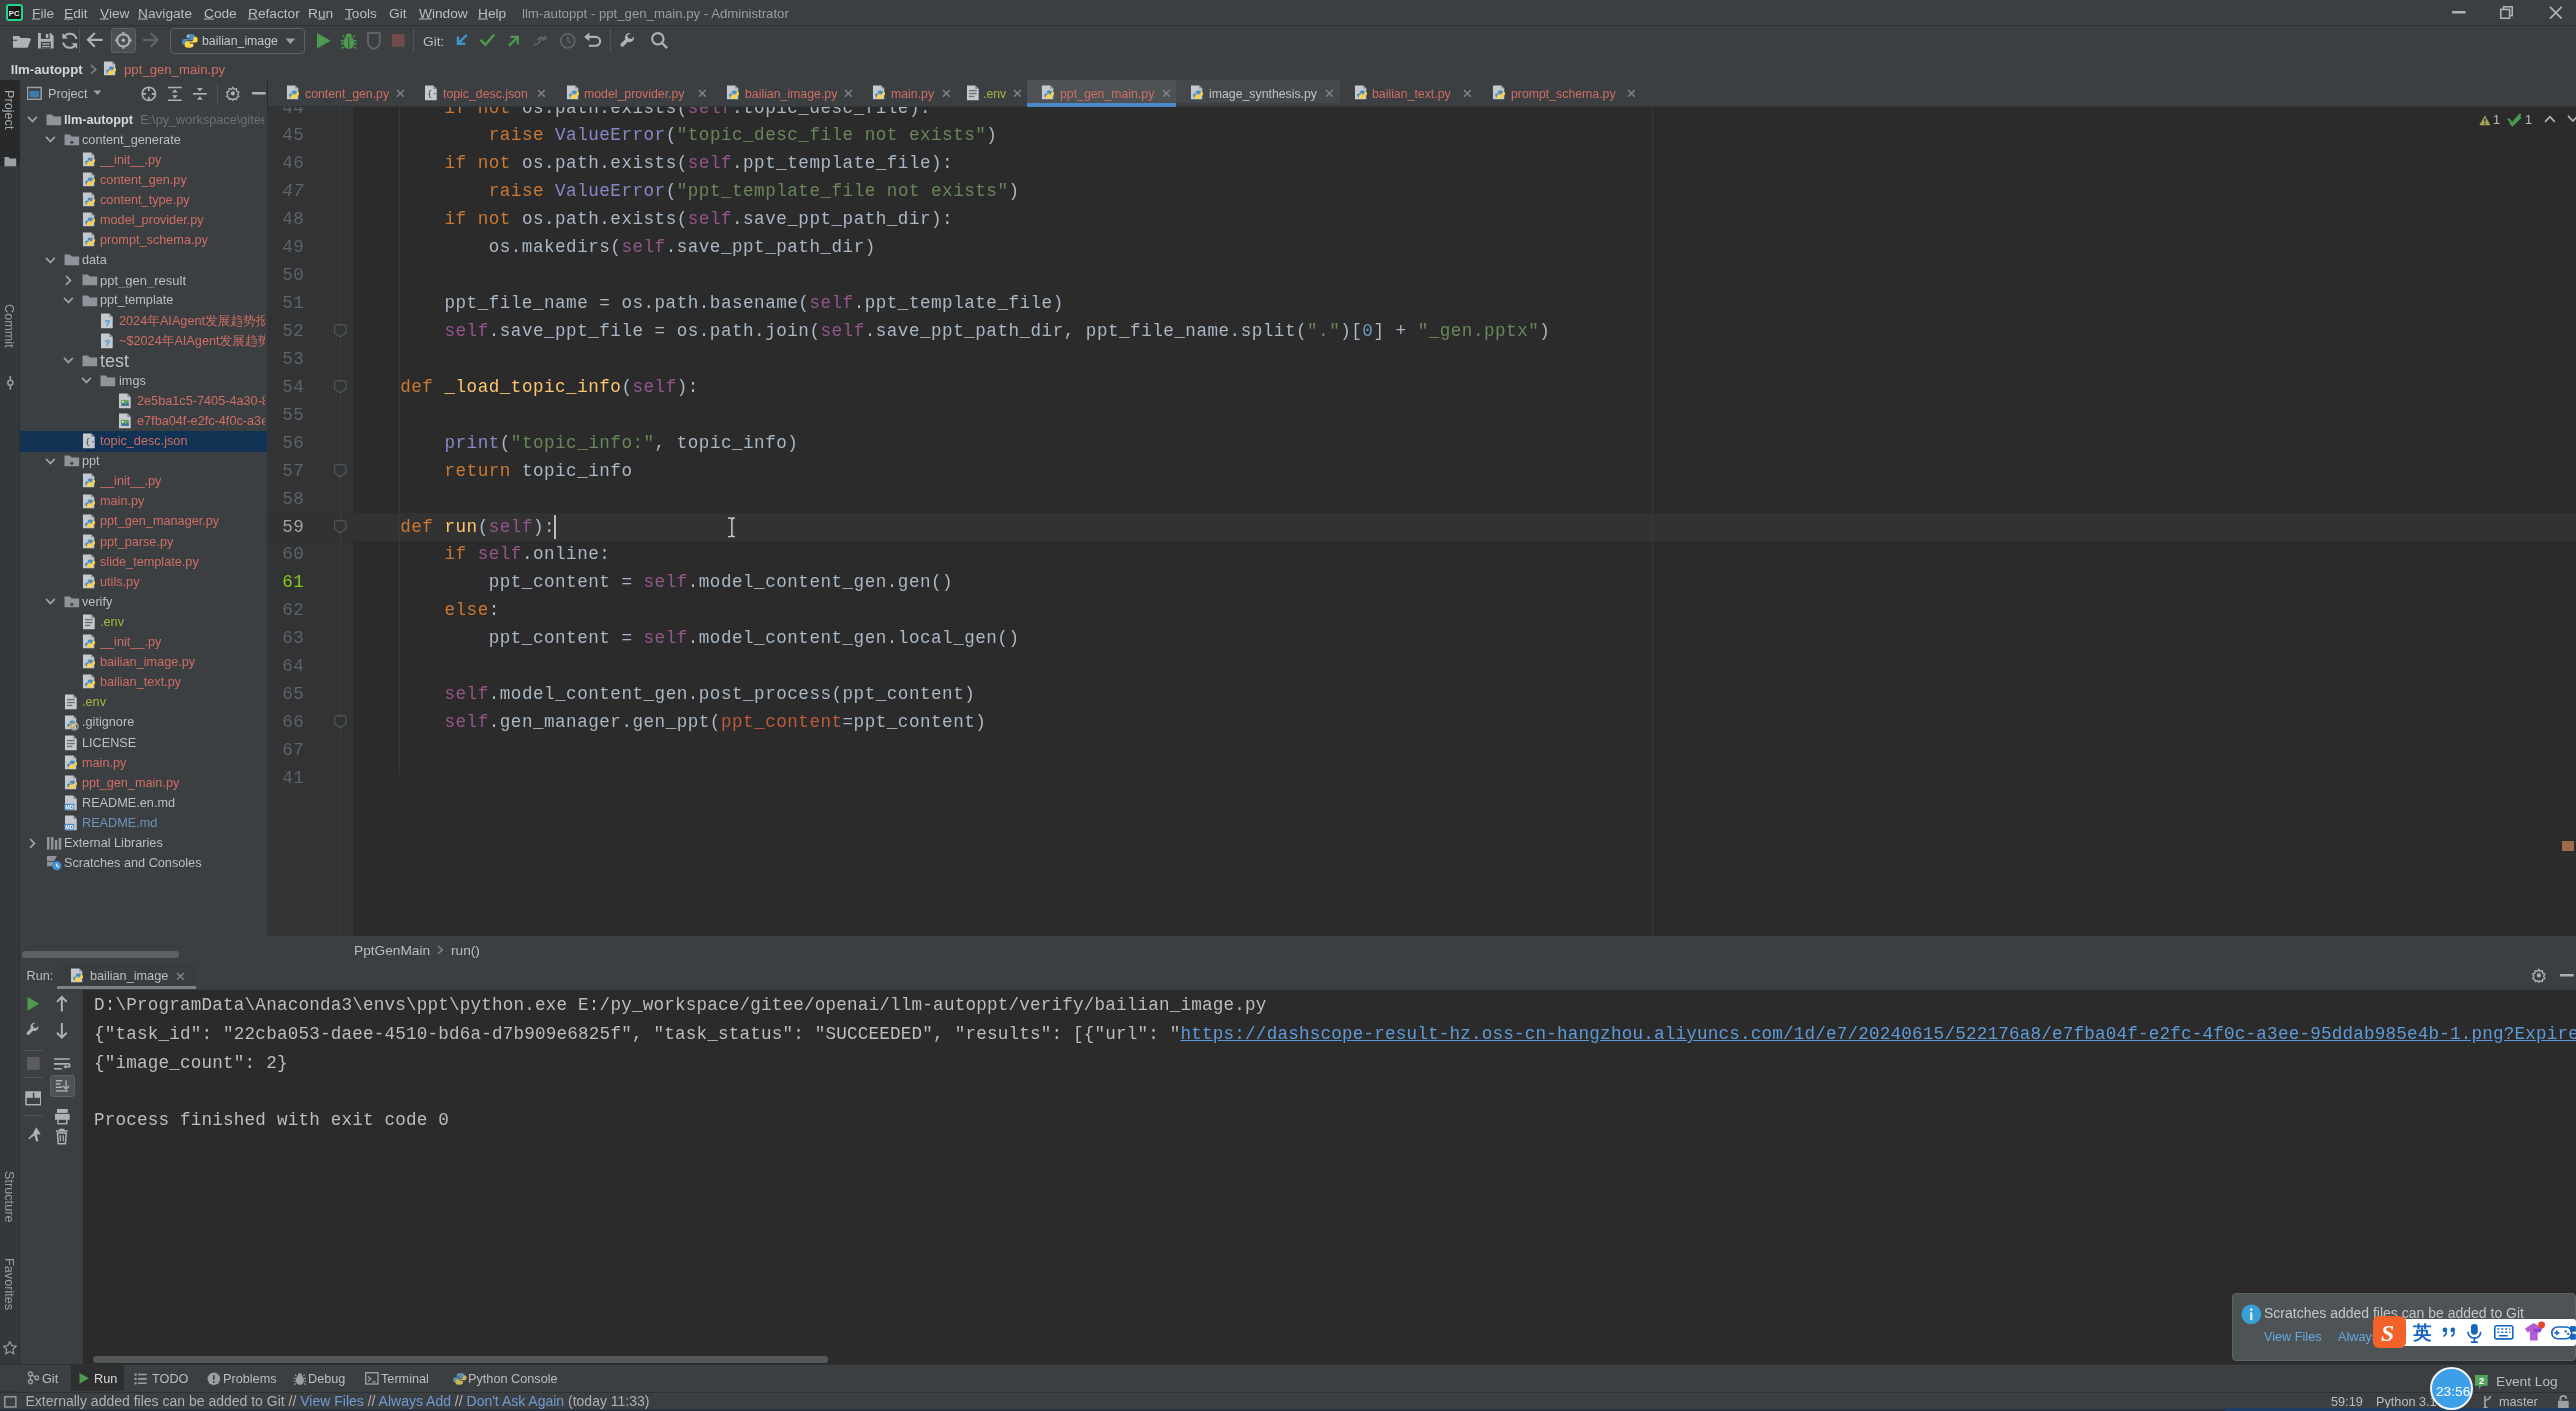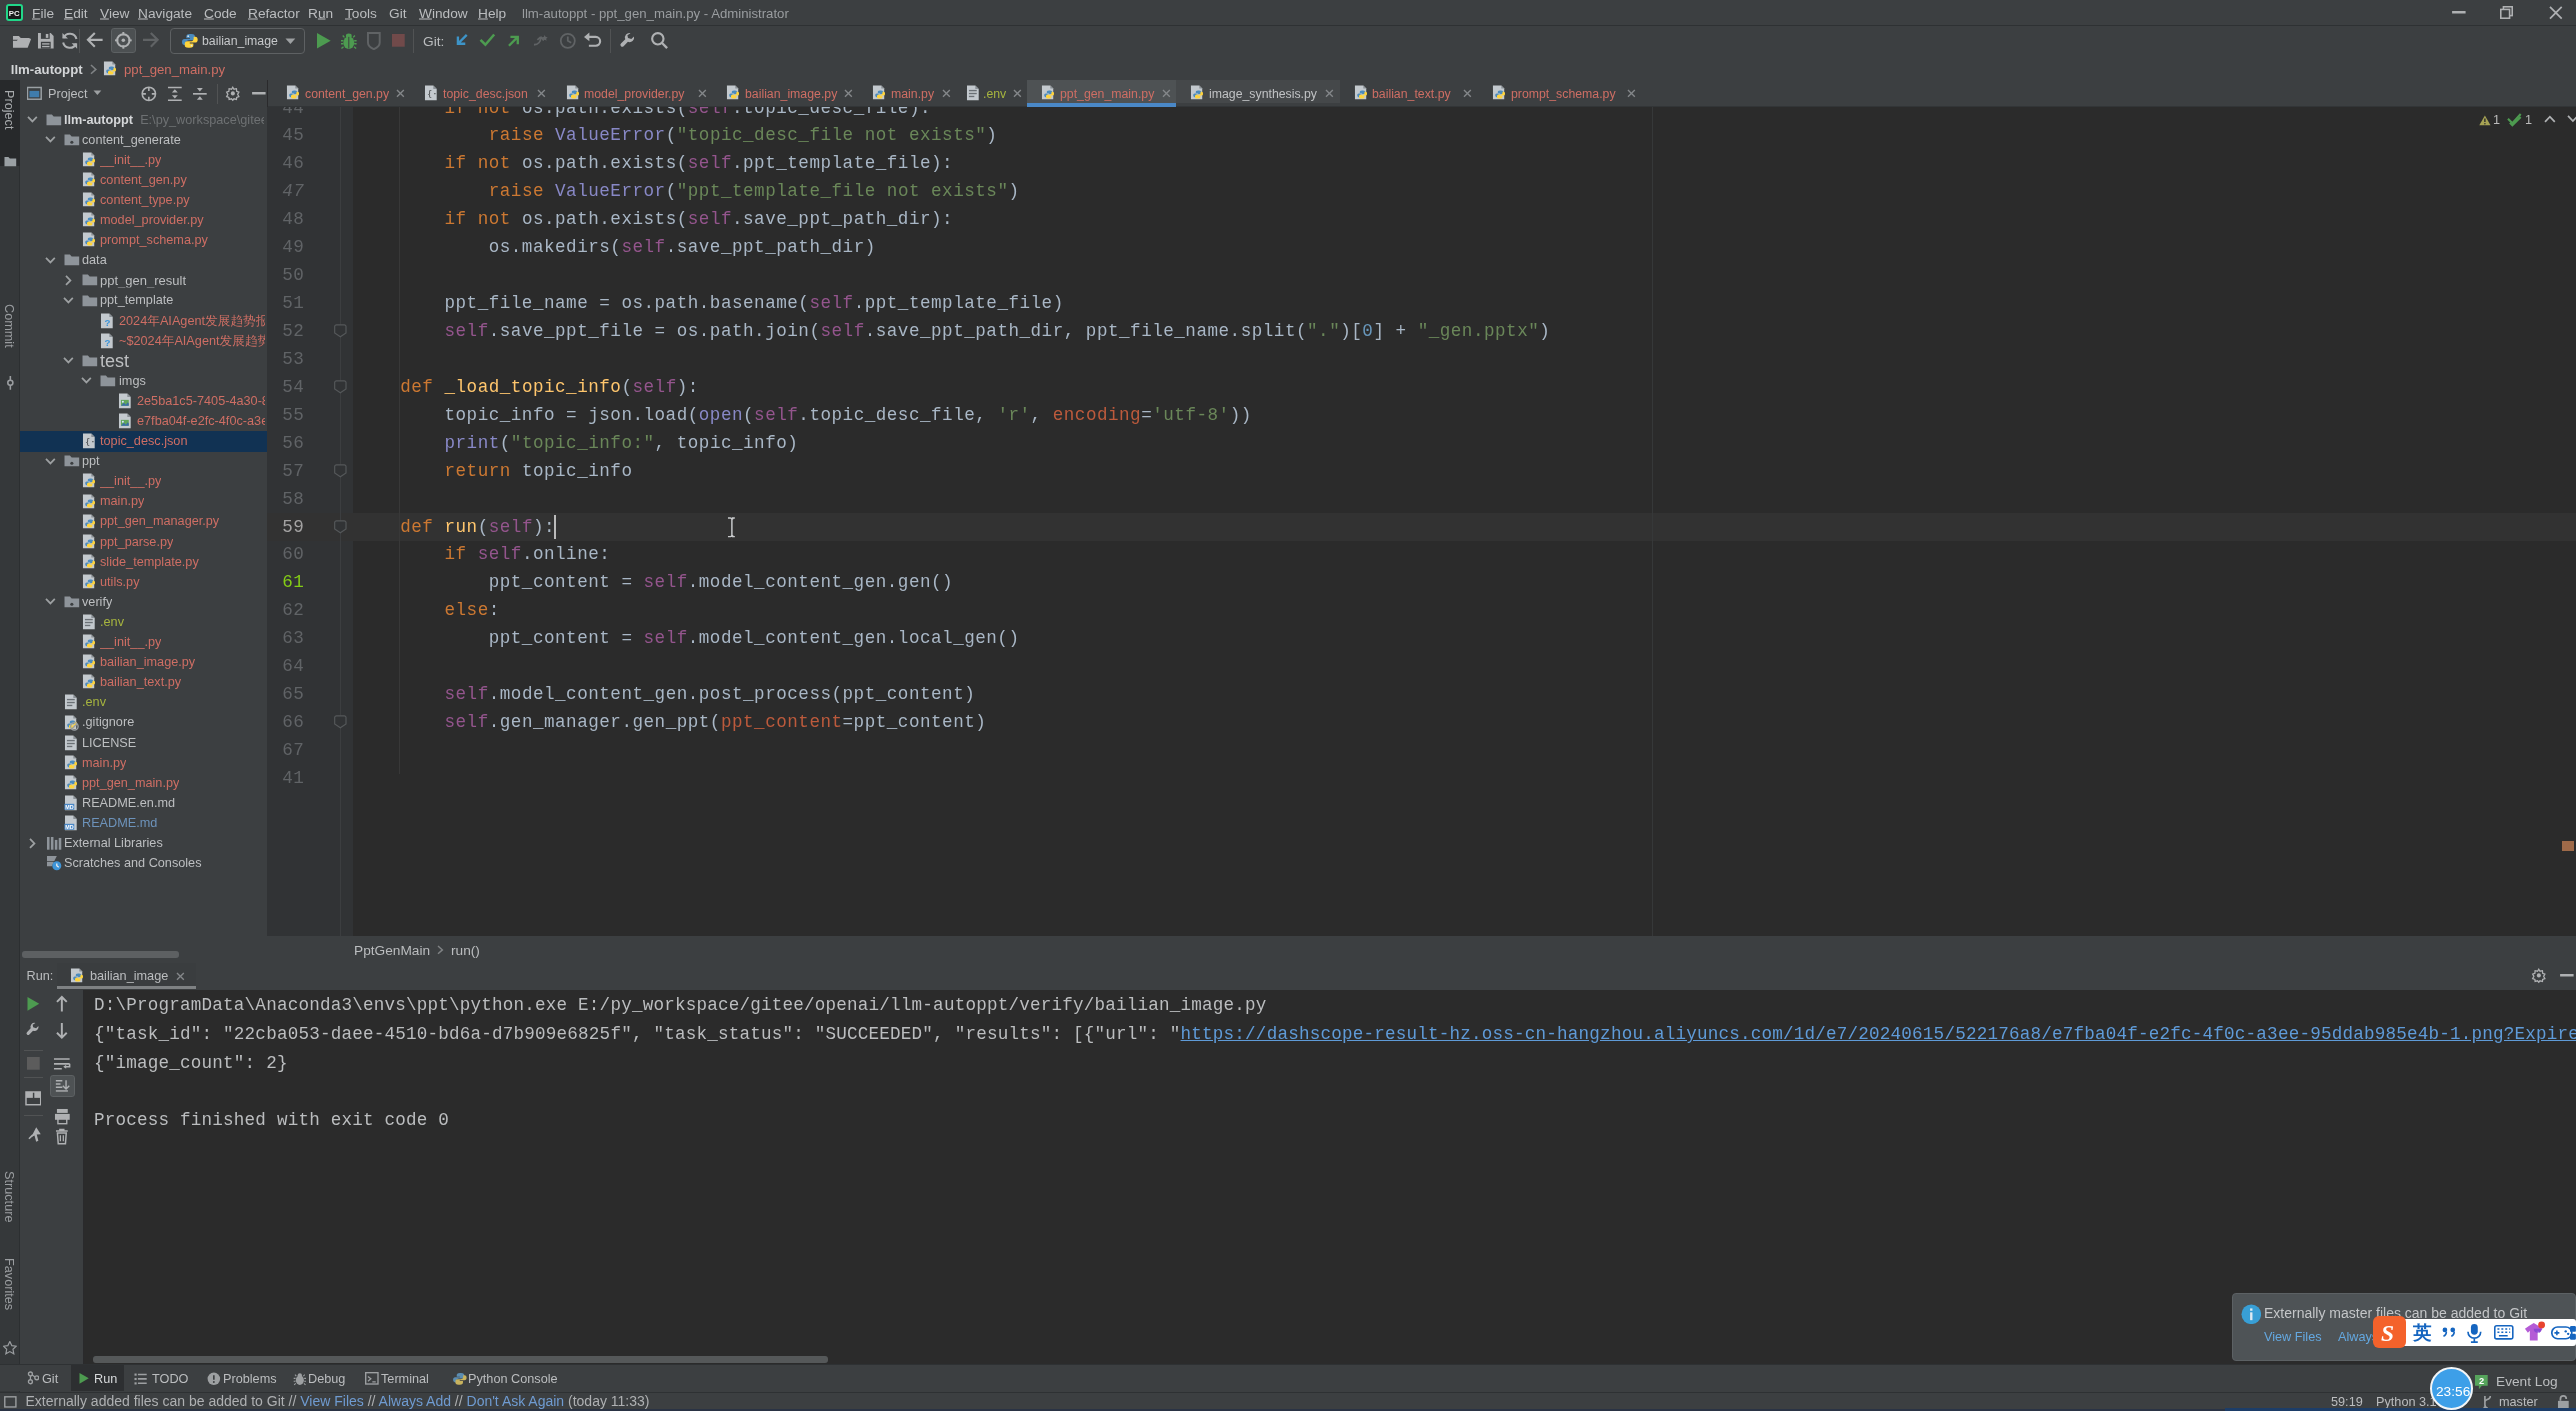--- a/index.html
+++ b/index.html
@@ -586,21 +586,20 @@
 <div class="mono" style="position:absolute;left:89px;top:168px;transform:translateY(-50%);white-space:pre;color:#a9b7c6;"></div>
 <div class="mono" style="position:absolute;left:-21.6px;top:168px;width:59px;text-align:right;transform:translateY(-50%);white-space:pre;color:#606366;">50</div>
 <div class="mono" style="position:absolute;left:89px;top:196px;transform:translateY(-50%);white-space:pre;color:#a9b7c6;">        ppt_file_name = os.path.basename(<span style="color:#94558d">self</span>.ppt_template_file)</div>
 <div class="mono" style="position:absolute;left:-21.6px;top:196px;width:59px;text-align:right;transform:translateY(-50%);white-space:pre;color:#606366;">51</div>
 <div class="mono" style="position:absolute;left:89px;top:224px;transform:translateY(-50%);white-space:pre;color:#a9b7c6;">        <span style="color:#94558d">self</span>.save_ppt_file = os.path.join(<span style="color:#94558d">self</span>.save_ppt_path_dir, ppt_file_name.split(<span style="color:#6a8759">"."</span>)[<span style="color:#6897bb">0</span>] + <span style="color:#6a8759">"_gen.pptx"</span>)</div>
 <div class="mono" style="position:absolute;left:-21.6px;top:224px;width:59px;text-align:right;transform:translateY(-50%);white-space:pre;color:#606366;">52</div>
 <div class="mono" style="position:absolute;left:89px;top:252px;transform:translateY(-50%);white-space:pre;color:#a9b7c6;"></div>
 <div class="mono" style="position:absolute;left:-21.6px;top:252px;width:59px;text-align:right;transform:translateY(-50%);white-space:pre;color:#606366;">53</div>
 <div class="mono" style="position:absolute;left:89px;top:280px;transform:translateY(-50%);white-space:pre;color:#a9b7c6;">    <span style="color:#cc7832">def</span> <span style="color:#ffc66d">_load_topic_info</span>(<span style="color:#94558d">self</span>):</div>
 <div class="mono" style="position:absolute;left:-21.6px;top:280px;width:59px;text-align:right;transform:translateY(-50%);white-space:pre;color:#606366;">54</div>
-<div class="mono" style="position:absolute;left:89px;top:308px;transform:translateY(-50%);white-space:pre;color:#a9b7c6;">        topic_info = json.load(<span style="color:#8888c6">open</span>(<span style="color:#94558d">self</span>.topic_desc_file, <span style="color:#6a8759">'r'</span>, <span style="color:#bc5a3c">encoding</span>=<span style="color:#6a8759">'utf-8'</span>))</div>
 <div class="mono" style="position:absolute;left:-21.6px;top:308px;width:59px;text-align:right;transform:translateY(-50%);white-space:pre;color:#606366;">55</div>
 <div class="mono" style="position:absolute;left:89px;top:336px;transform:translateY(-50%);white-space:pre;color:#a9b7c6;">        <span style="color:#8888c6">print</span>(<span style="color:#6a8759">"topic_info:"</span>, topic_info)</div>
 <div class="mono" style="position:absolute;left:-21.6px;top:336px;width:59px;text-align:right;transform:translateY(-50%);white-space:pre;color:#606366;">56</div>
 <div class="mono" style="position:absolute;left:89px;top:364px;transform:translateY(-50%);white-space:pre;color:#a9b7c6;">        <span style="color:#cc7832">return</span> topic_info</div>
 <div class="mono" style="position:absolute;left:-21.6px;top:364px;width:59px;text-align:right;transform:translateY(-50%);white-space:pre;color:#606366;">57</div>
 <div class="mono" style="position:absolute;left:89px;top:392px;transform:translateY(-50%);white-space:pre;color:#a9b7c6;"></div>
 <div class="mono" style="position:absolute;left:-21.6px;top:392px;width:59px;text-align:right;transform:translateY(-50%);white-space:pre;color:#606366;">58</div>
 <div class="mono" style="position:absolute;left:89px;top:420px;transform:translateY(-50%);white-space:pre;color:#a9b7c6;">    <span style="color:#cc7832">def</span> <span style="color:#ffc66d">run</span>(<span style="color:#94558d">self</span>):</div>
 <div class="mono" style="position:absolute;left:-21.6px;top:420px;width:59px;text-align:right;transform:translateY(-50%);white-space:pre;color:#a4a3a3;">59</div>
 <div class="mono" style="position:absolute;left:89px;top:447px;transform:translateY(-50%);white-space:pre;color:#a9b7c6;">        <span style="color:#cc7832">if</span> <span style="color:#94558d">self</span>.online:</div>
@@ -799,21 +798,21 @@
 <svg style="position:absolute;left:2557px;top:1395px;" width="12.7" height="13.7" viewBox="0 0 13 14">
     <rect x="1" y="6" width="11" height="7.5" fill="#9da0a2"></rect>
     <path d="M3.5 6 V4 a3 3 0 0 1 6 0" stroke="#9da0a2" stroke-width="1.8" fill="none"></path>
   </svg>
 <div style="position:absolute;left:2232px;top:1293px;width:344px;height:68px;background:#4e5356;border:1px solid #5c6164;border-radius:3.9px;"></div>
 <svg style="position:absolute;left:2241px;top:1304px;" width="19.6" height="19.6" viewBox="0 0 20 20">
     <circle cx="10.5" cy="10.5" r="10" fill="#389fd6"></circle>
     <rect x="9.3" y="4.5" width="2.4" height="2.4" fill="#dfeaf2"></rect>
     <rect x="9.3" y="8.5" width="2.4" height="8" fill="#dfeaf2"></rect>
   </svg>
-<div style="position:absolute;left:2264px;top:1313px;transform:translateY(-50%);white-space:pre;font-size:14px;color:#c4c6c8;">Externally master files can be added to Git</div>
+<div style="position:absolute;left:2264px;top:1313px;transform:translateY(-50%);white-space:pre;font-size:14px;color:#c4c6c8;">Scratches added files can be added to Git</div>
 <div style="position:absolute;left:2264px;top:1337px;transform:translateY(-50%);white-space:pre;font-size:12.7px;color:#64a8e0;">View Files</div>
 <div style="position:absolute;left:2338px;top:1337px;transform:translateY(-50%);white-space:pre;font-size:12.7px;color:#64a8e0;">Always Add</div>
 <div style="position:absolute;left:2380px;top:1319px;width:196px;height:27.4px;background:#ffffff;border-radius:2.9px;"></div>
 <div style="position:absolute;left:2373px;top:1316px;width:33px;height:32px;background:#f4622b;border-radius:5.9px;"></div>
 <div style="position:absolute;left:2381px;top:1333px;transform:translateY(-50%);white-space:pre;font-size:23.5px;font-weight:bold;color:#fff;font-family:'Liberation Serif',serif;font-style:italic;">S</div>
 <div style="position:absolute;left:2413px;top:1333px;transform:translateY(-50%);white-space:pre;font-size:18.6px;color:#1565c0;font-weight:bold;">英</div>
 <svg style="position:absolute;left:2441px;top:1325px;" width="15.7" height="15.7" viewBox="0 0 16 16">
     <circle cx="4" cy="5" r="2.4" fill="#1565c0"></circle>
     <path d="M5.5 7 c0 3-1.5 4-3 4.5" stroke="#1565c0" stroke-width="1.6" fill="none"></path>
     <circle cx="12" cy="5" r="2.4" fill="#1565c0"></circle>

